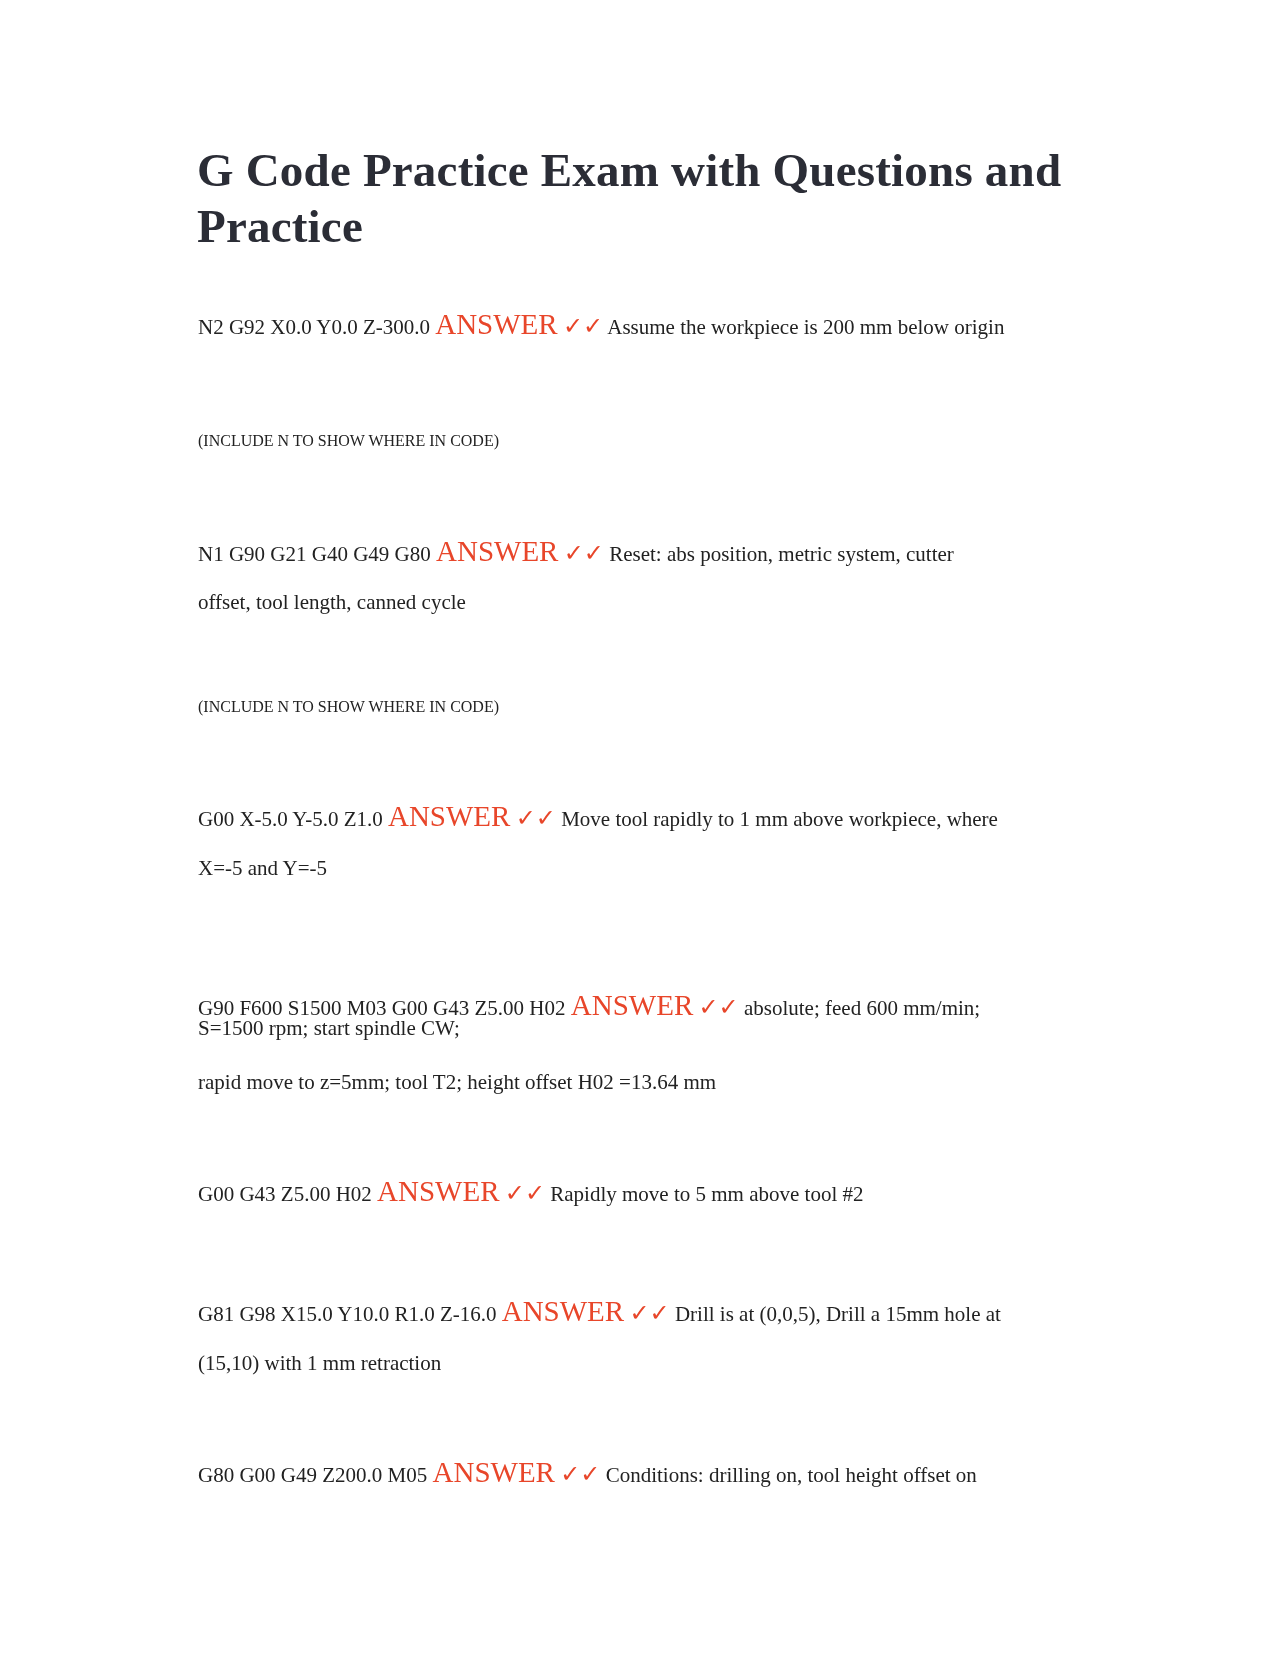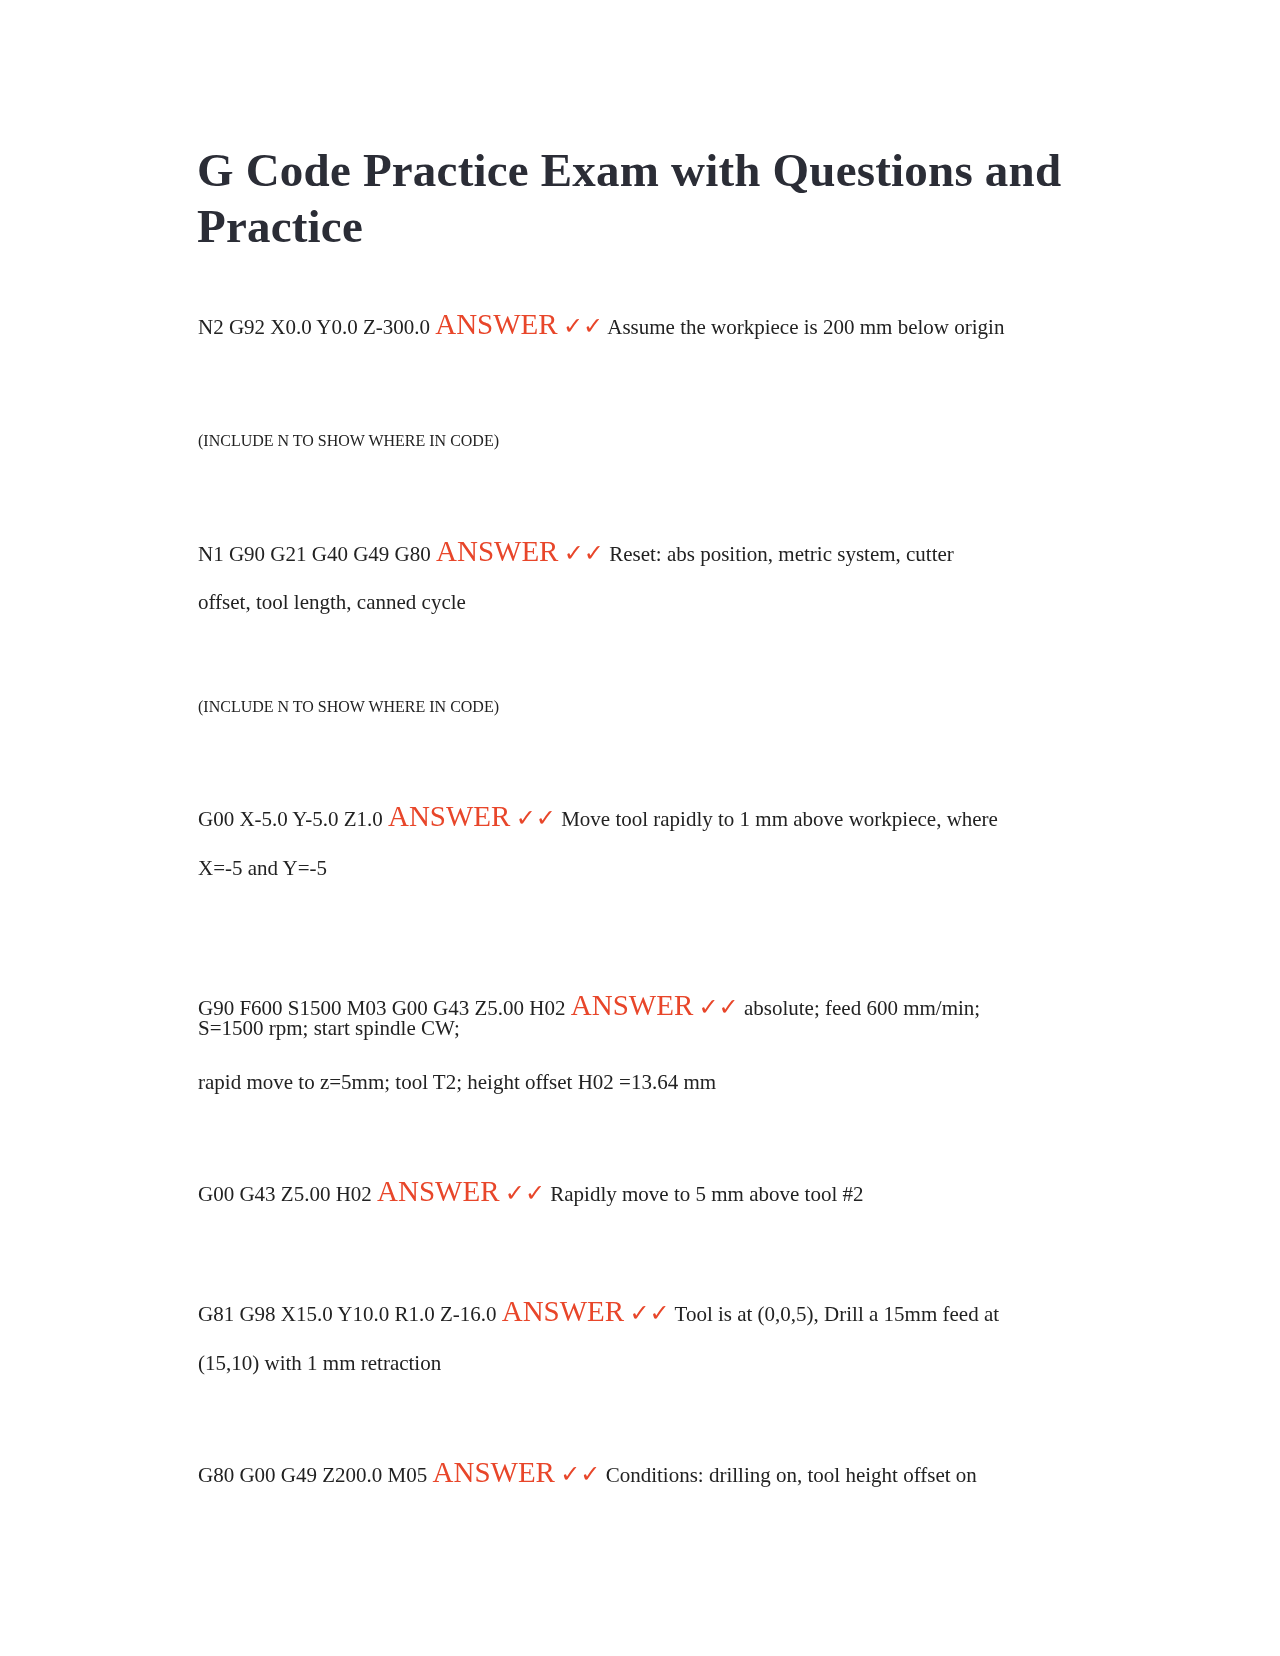--- a/index.html
+++ b/index.html
@@ -60,21 +60,21 @@
     <span>G00 G43 Z5.00 H02</span>
     <span class="ans">ANSWER</span>
     <span class="check">✓✓</span>
     <span>Rapidly move to 5 mm above tool #2</span>
   </div>
 
   <div class="line" style="top:1297px;">
     <span>G81 G98 X15.0 Y10.0 R1.0 Z-16.0</span>
     <span class="ans">ANSWER</span>
     <span class="check">✓✓</span>
-    <span>Tool is at (0,0,5), Drill a 15mm feed at</span>
+    <span>Drill is at (0,0,5), Drill a 15mm hole at</span>
   </div>
   <div class="line" style="top:1349px;">(15,10) with 1 mm retraction</div>
 
   <div class="line" style="top:1458px;">
     <span>G80 G00 G49 Z200.0 M05</span>
     <span class="ans">ANSWER</span>
     <span class="check">✓✓</span>
     <span>Conditions: drilling on, tool height offset on</span>
   </div>
 </div>

